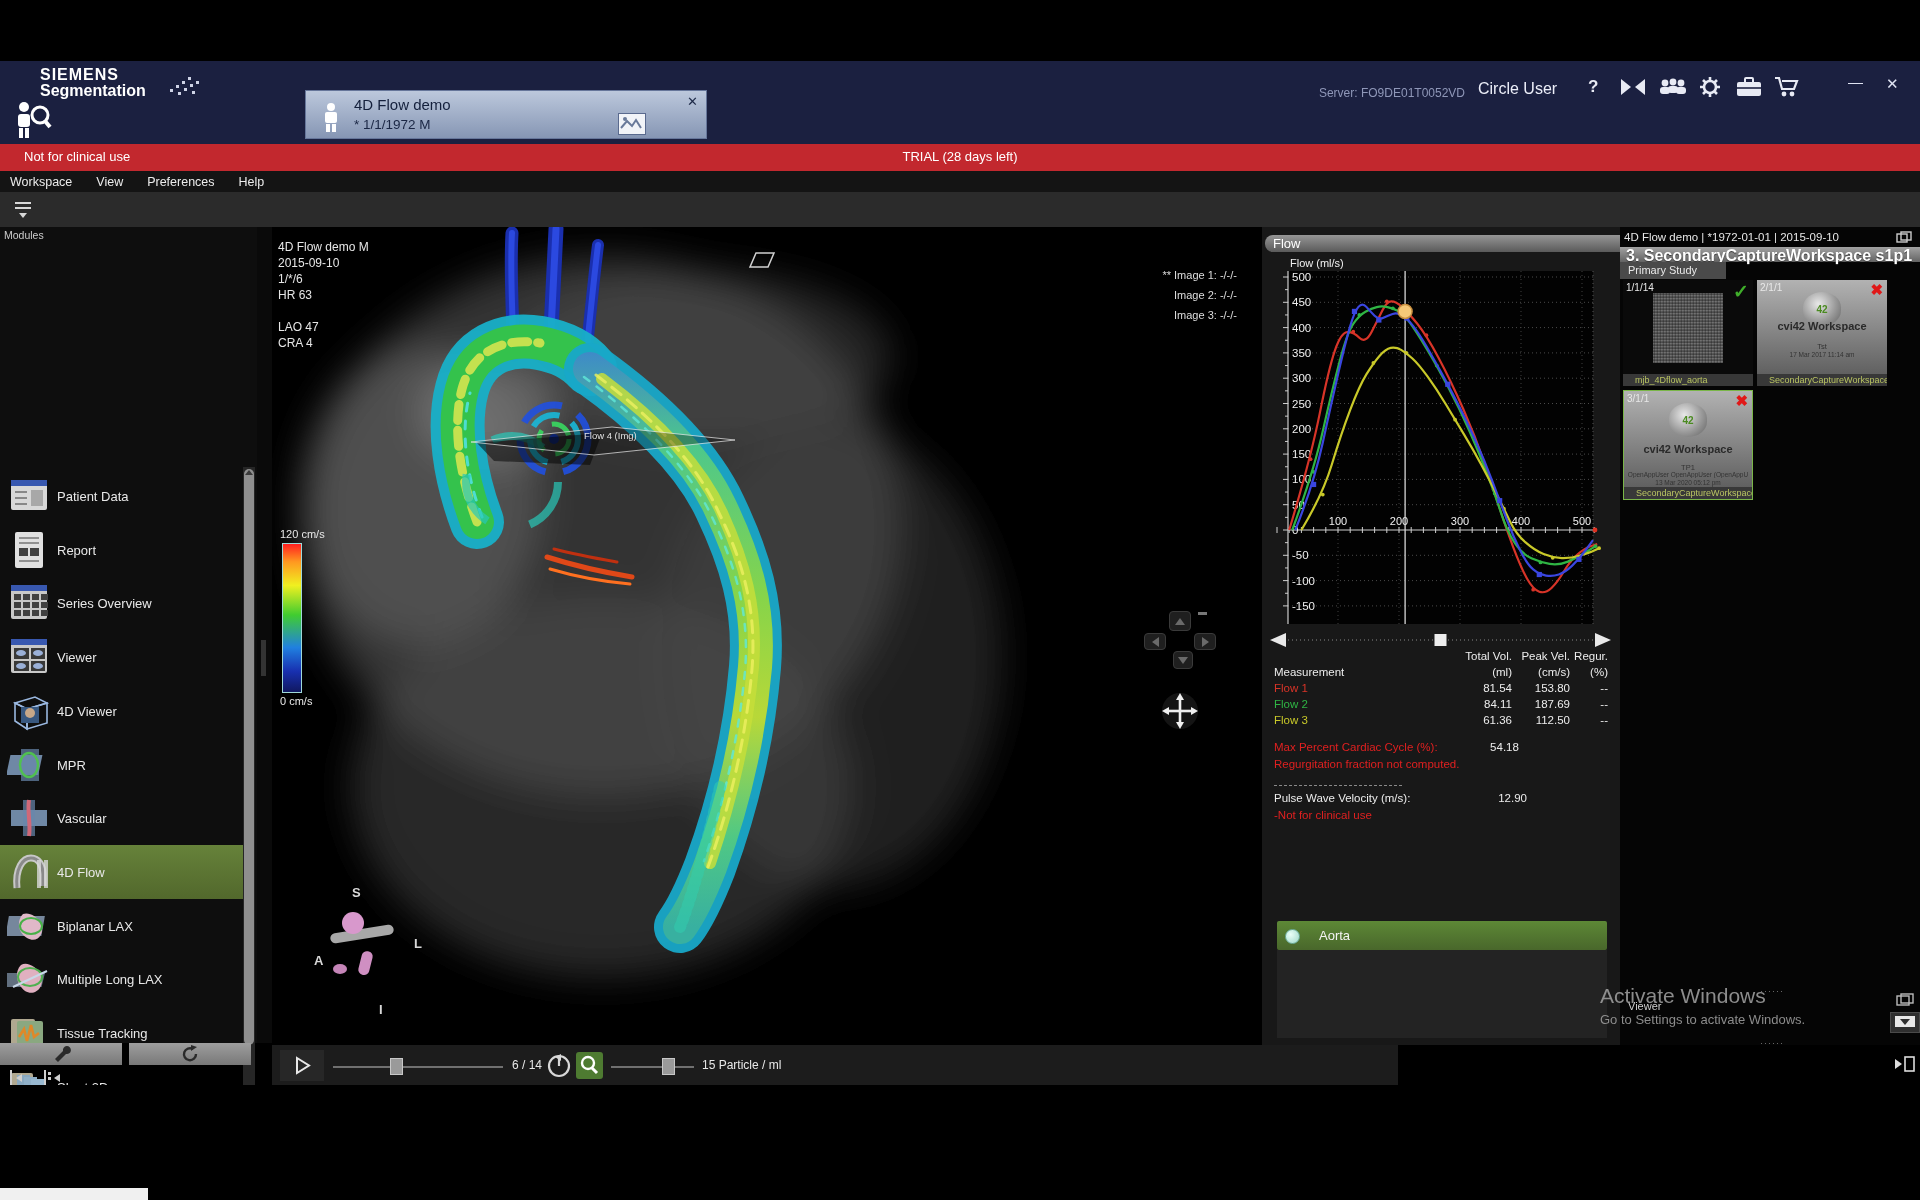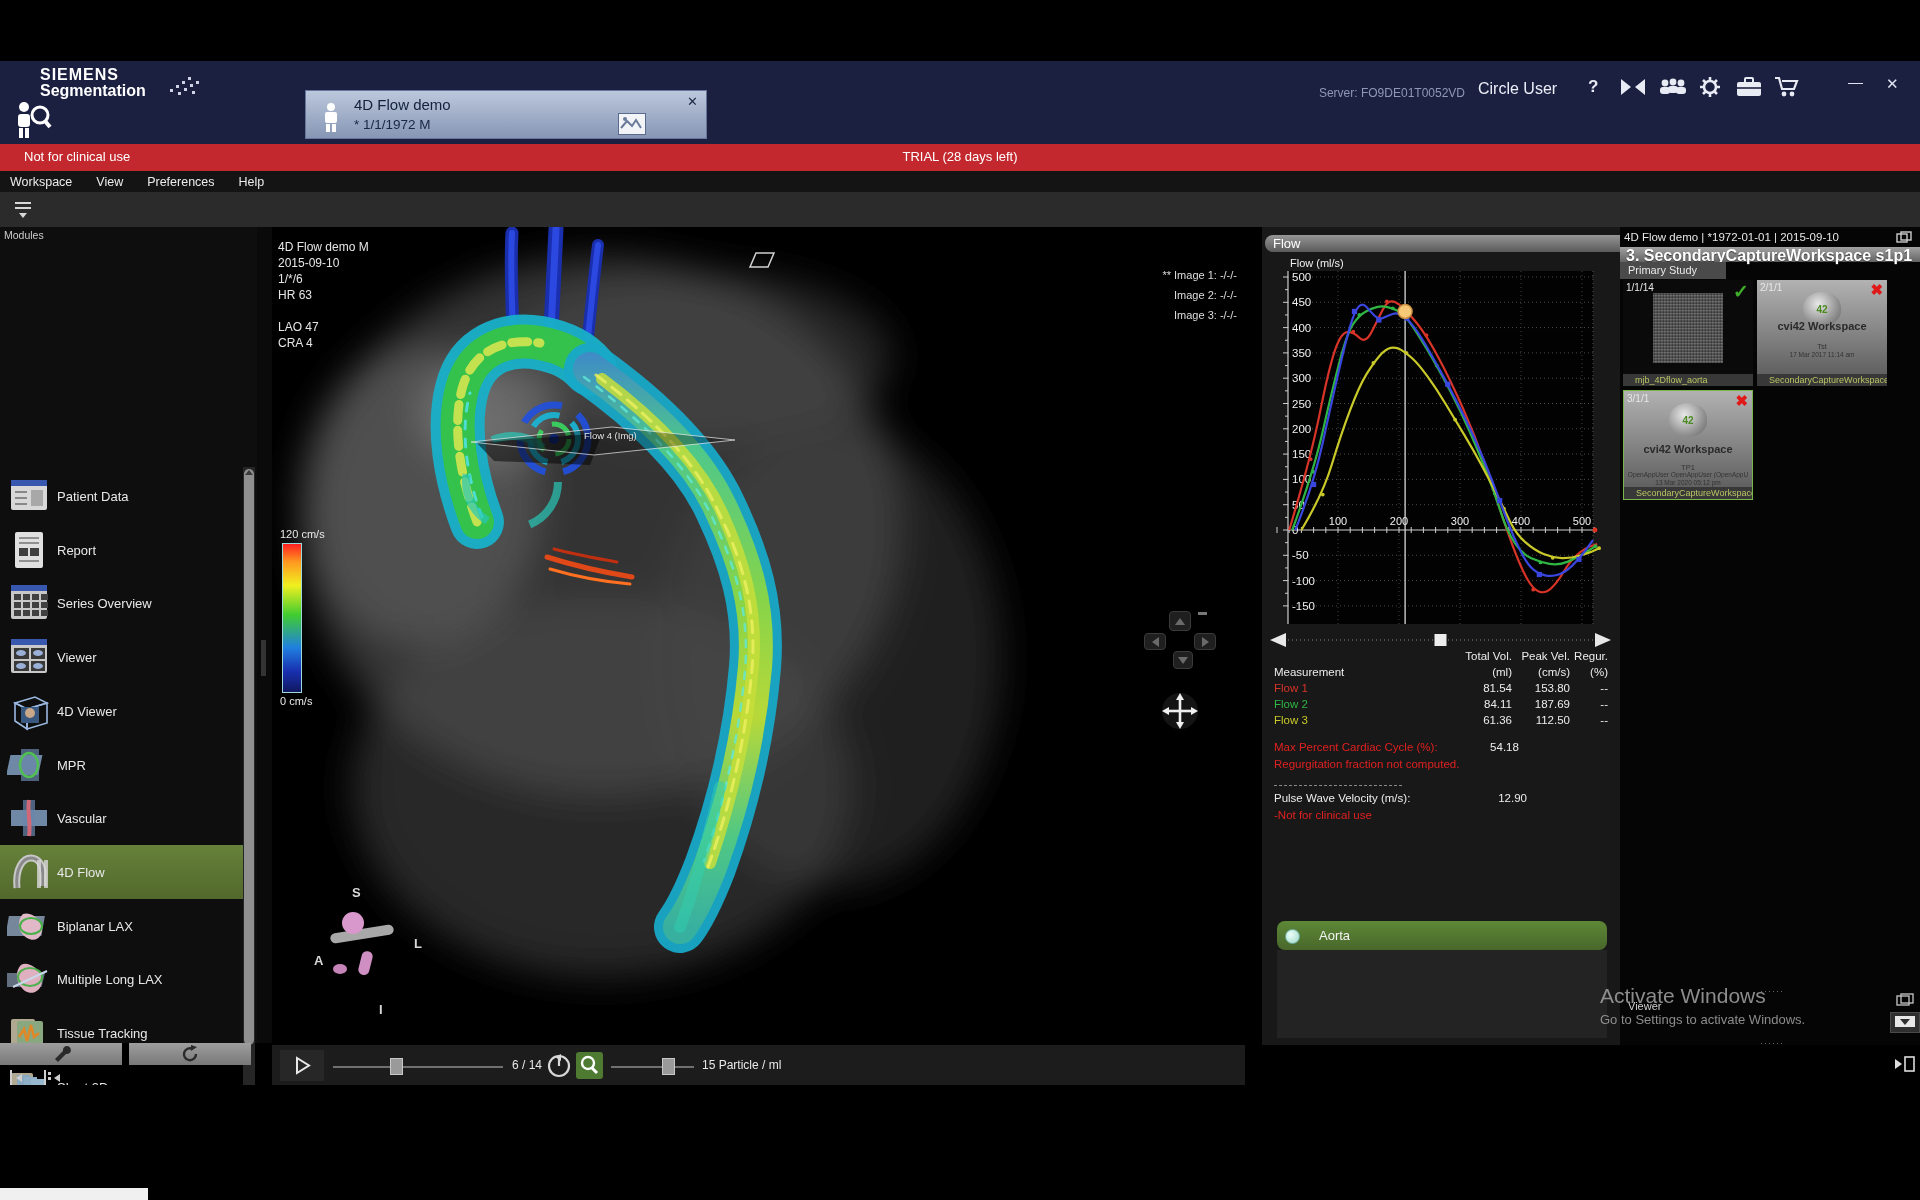--- a/index.html
+++ b/index.html
@@ -42,35 +42,35 @@
   
   .viewport{position:absolute;left:272px;top:227px;width:973px;height:818px;background:#000;overflow:hidden;}
   .ovl{font-size:12px;color:#e6e6e6;line-height:16px;}
   .ovr{font-size:11px;color:#dedede;line-height:20px;text-align:right;}
   .cbar{position:absolute;left:10px;top:316px;width:18px;height:148px;border:1px solid #9fd8d8;
         background:linear-gradient(#ff2020,#ff9820 12%,#f0f020 28%,#40cc30 48%,#2080e0 70%,#1830b0 86%,#101860);}
   .cbl{font-size:11px;color:#e8e8e8;}
   .orient{font-size:13px;font-weight:bold;color:#d8d8d8;}
   .navbtn{position:absolute;background:#1f1f1f;border:1px solid #3a3a3a;border-radius:4px;display:flex;align-items:center;justify-content:center;}
   
-  .playbar{position:absolute;left:272px;top:1045px;width:973px;height:40px;background:#1c1c1c;}
+  .playbar{position:absolute;left:272px;top:1045px;width:1126px;height:40px;background:#1c1c1c;}
   .pb-txt{font-size:12px;color:#e8e8e8;}
   .slide-line{position:absolute;height:2px;background:#707070;}
   .slide-handle{position:absolute;width:13px;height:17px;background:#9a9a9a;border:1px solid #c8c8c8;box-sizing:border-box;}
   
   .flowpanel{position:absolute;left:1262px;top:227px;width:358px;height:818px;background:#181818;}
   .fp-head{position:absolute;left:3px;top:8px;width:416px;height:17px;background:linear-gradient(#969696,#5a5a5a);border-radius:8px;}
   .fp-title{position:absolute;left:8px;top:1px;font-size:13px;color:#fff;}
   .mt-row{display:flex;height:16px;font-size:11.5px;color:#ececec;align-items:center;}
   .mt-c1{width:135px;padding-left:12px;box-sizing:border-box;}
   .mt-c2{width:115px;text-align:right;}
   .mt-c3{width:58px;text-align:right;}
   .mt-c4{width:38px;text-align:right;}
   .note-red{color:#e02020;}
-  .aorta-bar{position:absolute;left:15px;top:694px;width:330px;height:29px;border-radius:8px;background:linear-gradient(#5d8836,#49672b);}
+  .aorta-bar{position:absolute;left:15px;top:694px;width:330px;height:29px;border-radius:2px;background:linear-gradient(#5d8836,#49672b);}
   
   .studypanel{position:absolute;left:1620px;top:227px;width:300px;height:818px;background:#050505;}
   .ws-bar{position:absolute;left:0;top:20px;width:300px;height:15px;background:linear-gradient(#a2a2a2,#636363);}
   .ws-txt{position:absolute;left:6px;top:0px;font-size:16px;font-weight:bold;color:#fff;text-shadow:0 1px 1px #333;}
   .tabps{position:absolute;left:0;top:35px;width:106px;height:17px;background:#4a4a4a;}
   .thumb{position:absolute;background:#0a0a0a;}
   .thumb .idx{position:absolute;left:3px;top:2px;font-size:10px;color:#e8e8e8;}
   .thumb .cap{position:absolute;left:0;bottom:0;width:100%;height:12px;background:#383838;font-size:9px;color:#b9c462;line-height:12px;padding-left:12px;box-sizing:border-box;overflow:hidden;white-space:nowrap;}
   .ws-thumb{background:linear-gradient(#b2b2b2,#565656);}
   .logo42{position:absolute;left:50%;transform:translateX(-50%);top:12px;width:38px;height:34px;border-radius:50%/45%;

